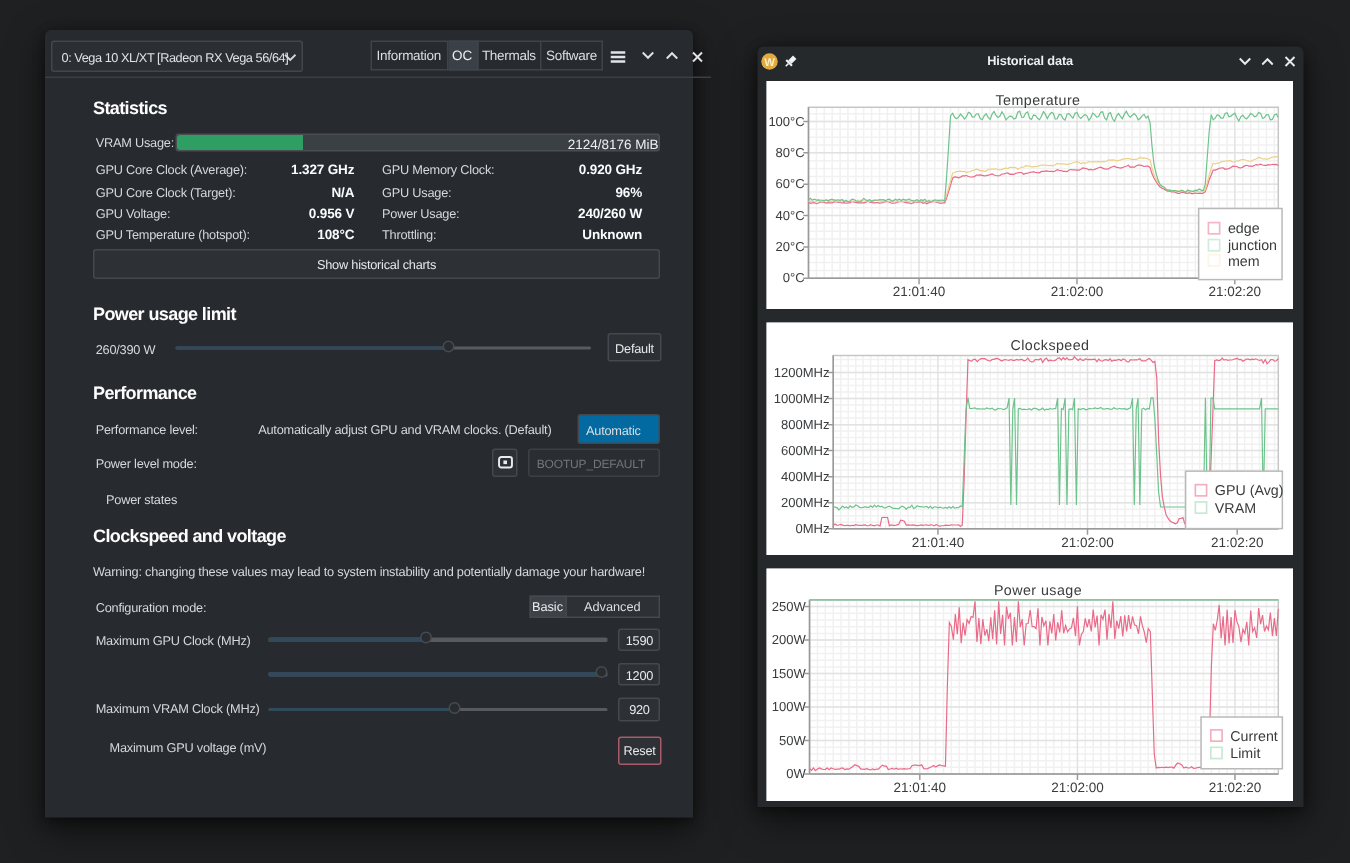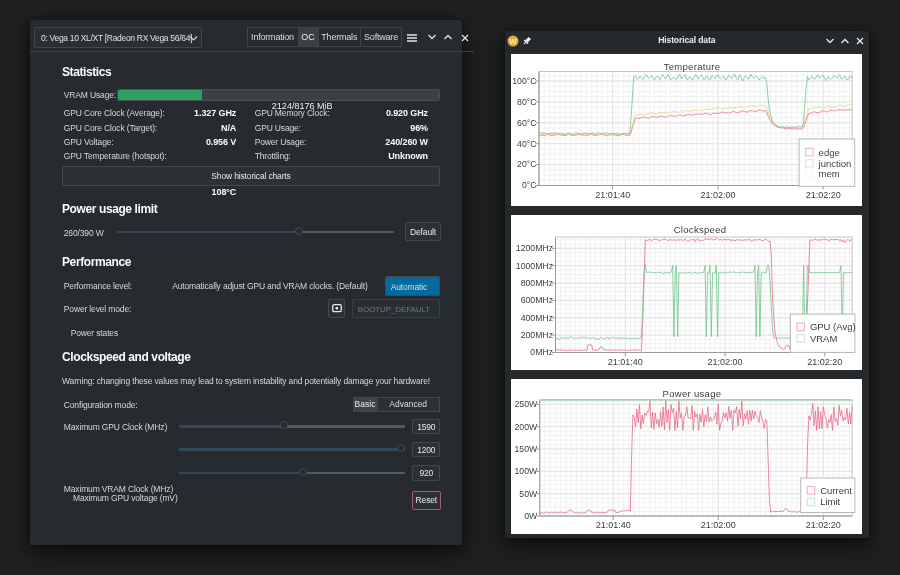--- a/index.html
+++ b/index.html
@@ -45,36 +45,36 @@
     </svg>
   <svg class="abs" style="left:431px; top:13.5px;" width="8" height="8">
       <path d="M1,1 L7,7 M7,1 L1,7" stroke="#dfe2e4" stroke-width="1.3"></path>
     </svg>
   <div class="abs" style="left:0; top:31px; width:444px; height:1px; background:#3b3f45;"></div>
 
   <div class="h" style="left:32px; top:44.5px;">Statistics</div>
   <div class="lbl" style="left:33.8px; top:69.5px;">VRAM Usage:</div>
   <div class="abs" style="left:87.3px; top:69px; width:322.7px; height:12px; border:1px solid #4a4e54; background:#3b4045; border-radius:2px;">
     <div class="abs" style="left:0; top:0; width:26%; height:100%; background:#2e9e63; border-radius:2px 0 0 2px;"></div>
-    <div class="abs" style="left:0; top:11px; width:100%; text-align:center; font-size:9px; color:#eef0f1;padding-left:47px;">2124/8176 MiB</div>
+    <div class="abs" style="left:0; top:1px; width:100%; text-align:right; font-size:9px; color:#eef0f1;padding-left:47px;">2124/8176 MiB</div>
   </div>
   <div class="lbl" style="left:33.8px; top:88.2px;">GPU Core Clock (Average):</div>
   <div class="val" style="right:225.8px; top:88.2px;">1.327 GHz</div>
   <div class="lbl" style="left:224.7px; top:88.2px;">GPU Memory Clock:</div>
   <div class="val" style="right:34px; top:88.2px;">0.920 GHz</div>
   <div class="lbl" style="left:33.8px; top:102.6px;">GPU Core Clock (Target):</div>
   <div class="val" style="right:225.8px; top:102.6px;">N/A</div>
   <div class="lbl" style="left:224.7px; top:102.6px;">GPU Usage:</div>
   <div class="val" style="right:34px; top:102.6px;">96%</div>
   <div class="lbl" style="left:33.8px; top:117.1px;">GPU Voltage:</div>
   <div class="val" style="right:225.8px; top:117.1px;">0.956 V</div>
   <div class="lbl" style="left:224.7px; top:117.1px;">Power Usage:</div>
   <div class="val" style="right:34px; top:117.1px;">240/260 W</div>
   <div class="lbl" style="left:33.8px; top:130.7px;">GPU Temperature (hotspot):</div>
-  <div class="val" style="right:225.8px; top:130.7px;margin-top:36px;">108°C</div>
+  <div class="val" style="right:225.8px; top:130.7px;">108°C</div>
   <div class="lbl" style="left:224.7px; top:130.7px;">Throttling:</div>
   <div class="val" style="right:34px; top:130.7px;">Unknown</div>
   <div class="btn" style="left:32px; top:146px; width:378px; height:20px;">Show historical charts</div>
 
   <div class="h" style="left:32px; top:182px;">Power usage limit</div>
   <div class="lbl" style="left:33.8px; top:207.5px;">260/390 W</div>
   <div class="track" style="left:87.4px; top:210.5px; width:276.3px;"></div>
   <div class="fill" style="left:87.4px; top:210.5px; width:183.4px;"></div>
   <div class="hdl" style="left:265.3px; top:206.5px;"></div>
   <div class="btn" style="left:375px; top:202.3px; width:36px; height:19px;">Default</div>
@@ -107,21 +107,21 @@
   <div class="lbl" style="left:33.8px; top:402.1px;">Maximum GPU Clock (MHz)</div>
   <div class="track" style="left:149px; top:405.3px; width:225.5px;"></div>
   <div class="fill" style="left:149px; top:405.3px; width:106.5px;"></div>
   <div class="hdl" style="left:250px; top:401.3px;"></div>
   <div class="btn" style="left:382.3px; top:399.2px; width:28px; height:15.2px; font-size:8.5px;">1590</div>
   <div class="lbl" style="left:43px; top:425.2px;margin-top:48px;">Maximum GPU voltage (mV)</div>
   <div class="track" style="left:149px; top:428.4px; width:225.5px;"></div>
   <div class="fill" style="left:149px; top:428.4px; width:223.5px;"></div>
   <div class="hdl" style="left:367px; top:424.4px;"></div>
   <div class="btn" style="left:382.3px; top:422.3px; width:28px; height:15.2px; font-size:8.5px;">1200</div>
-  <div class="lbl" style="left:33.8px; top:464px;">Maximum VRAM Clock (MHz)</div>
+  <div class="lbl" style="left:33.8px; top:447px;">Maximum VRAM Clock (MHz)</div>
   <div class="track" style="left:149px; top:451.5px; width:225.5px;"></div>
   <div class="fill" style="left:149px; top:451.5px; width:125px;"></div>
   <div class="hdl" style="left:268.5px; top:447.5px;"></div>
   <div class="btn" style="left:382.3px; top:445.4px; width:28px; height:15.2px; font-size:8.5px;">920</div>
   <div class="btn" style="left:382px; top:470.5px; width:28.7px; height:19px; border-color:#a85b68;">Reset</div>
 </div>
 
 <div id="w2">
 
   <svg class="abs" style="left:1.5px; top:4px;" width="12" height="12">

